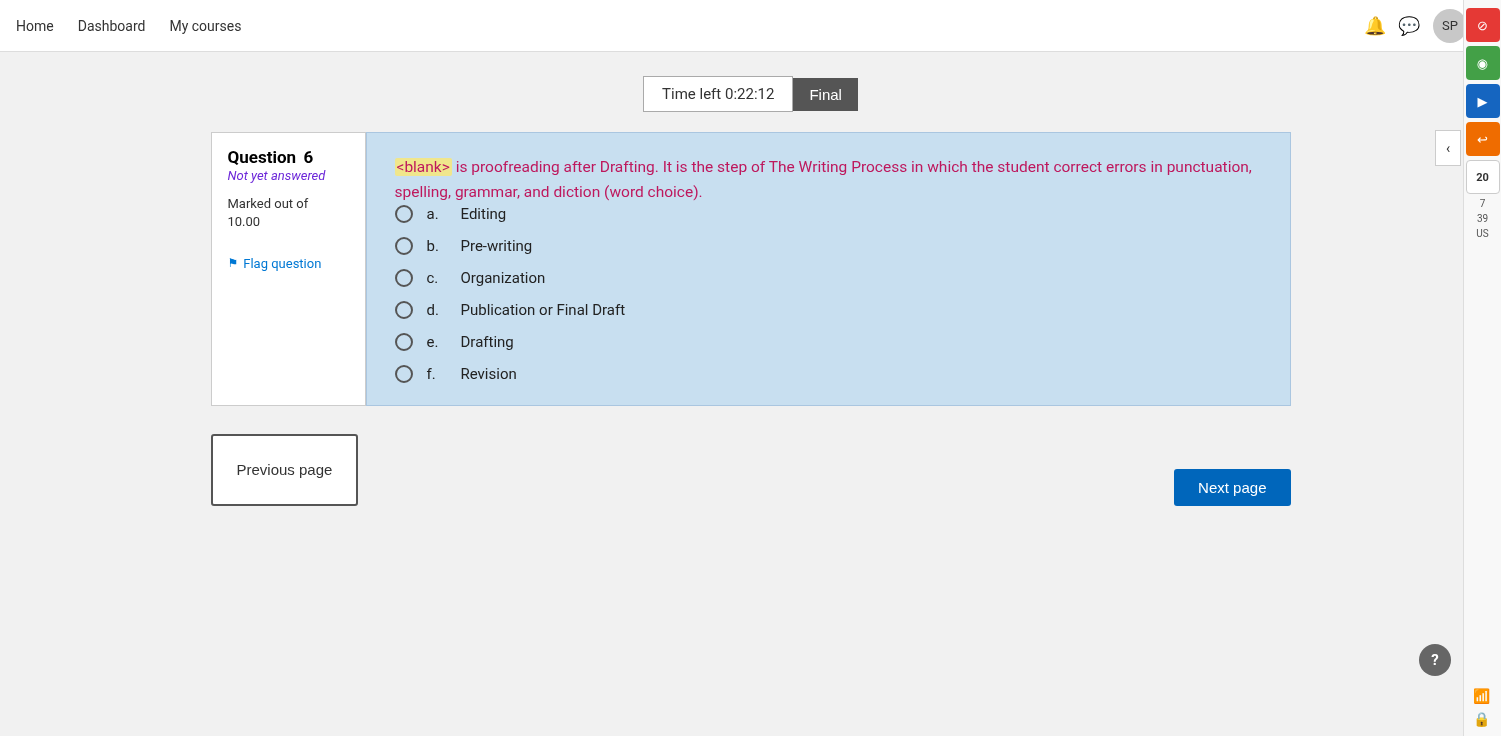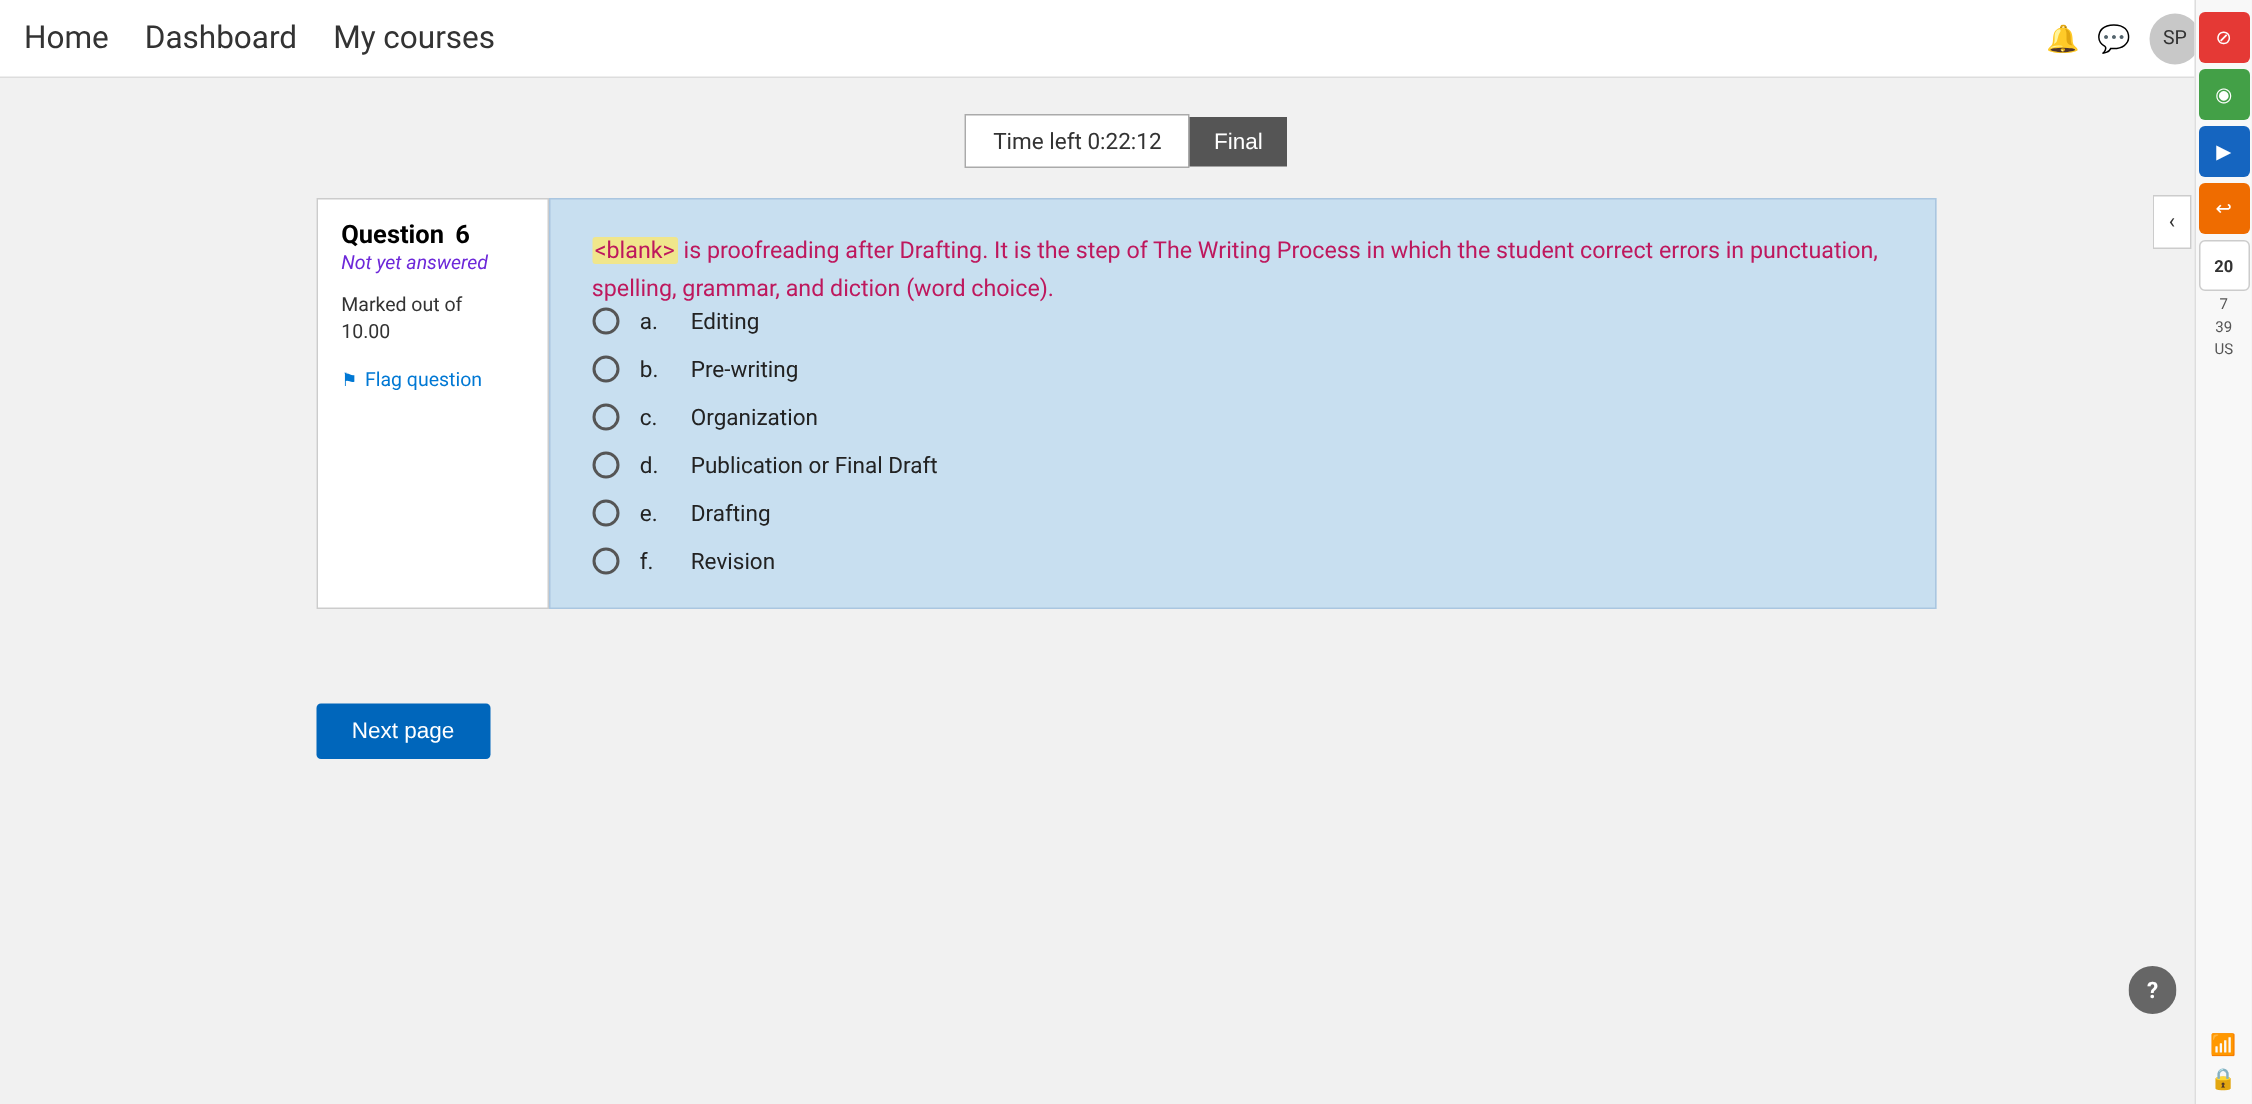--- a/index.html
+++ b/index.html
@@ -21,21 +21,21 @@
       border-bottom: 1px solid #ddd;
       position: relative;
       z-index: 10;
     }
     .nav-links {
       display: flex;
       gap: 24px;
       align-items: center;
     }
     .nav-link {
-      font-size: 21px;
+      font-size: 14px;
       color: #333;
       cursor: pointer;
       text-decoration: none;
     }
     .nav-right {
       margin-left: auto;
       display: flex;
       align-items: center;
       gap: 12px;
     }
@@ -125,21 +125,21 @@
     .question-status {
       font-size: 13px;
       color: #6d28d9;
       margin-bottom: 10px;
       line-height: 1.4;
       font-style: italic;
     }
     .question-mark {
       font-size: 13px;
       color: #333;
-      margin-bottom: 14px;
+      margin-bottom: 24px;
       line-height: 1.4;
     }
     .flag-link {
       display: flex;
       align-items: center;
       gap: 5px;
       font-size: 13px;
       color: #0078d4;
       cursor: pointer;
       text-decoration: none;
@@ -384,20 +384,21 @@
           <input type="radio" class="option-radio" name="answer" style="">
           <span class="option-label">f.</span>
           <span>Revision</span>
         </label>
       </div>
     </div>
 
   </div>
 
   <div class="nav-buttons">
+    <button class="prev-btn">Previous page</button>
     <button class="next-btn">Next page</button>
   </div>
 
 </div>
 
 <div class="chevron-left-btn">
   <span>‹</span>
 </div>
 
 <div class="right-sidebar">

